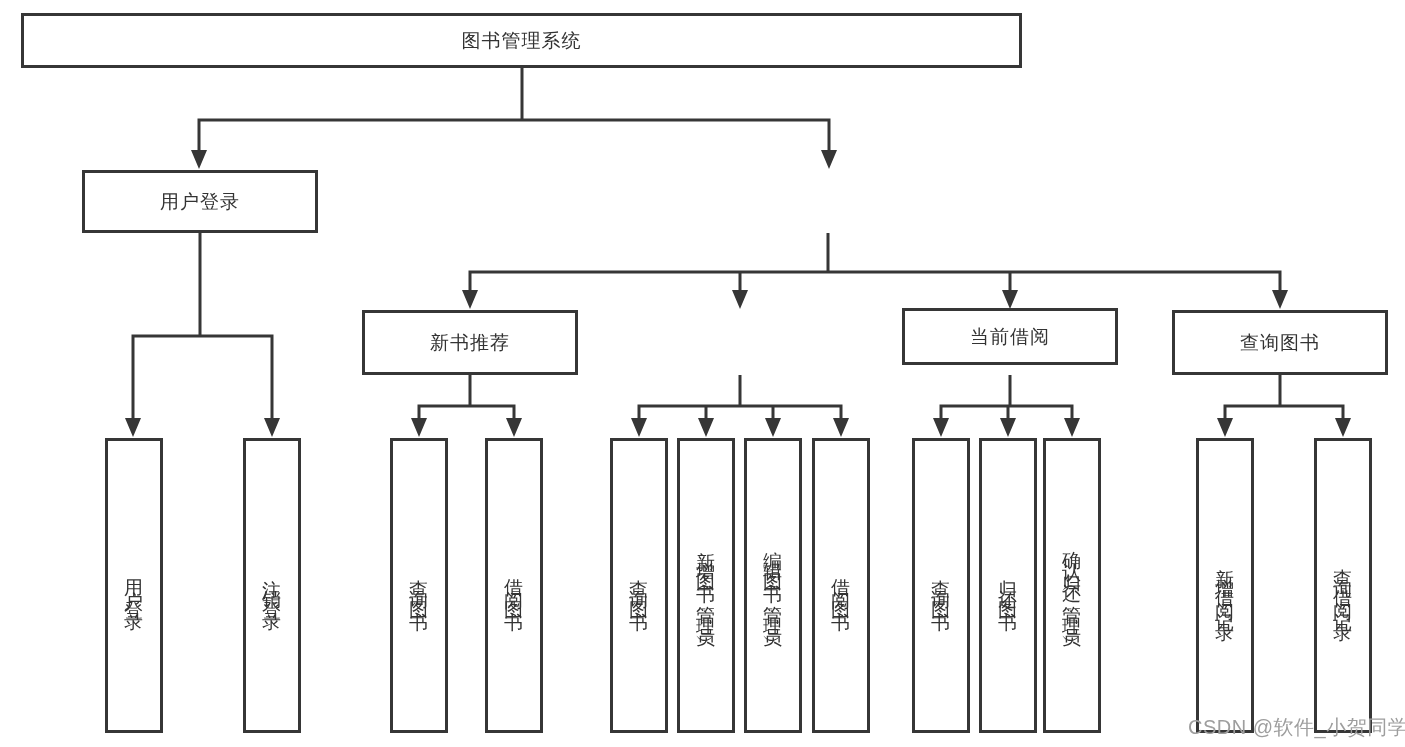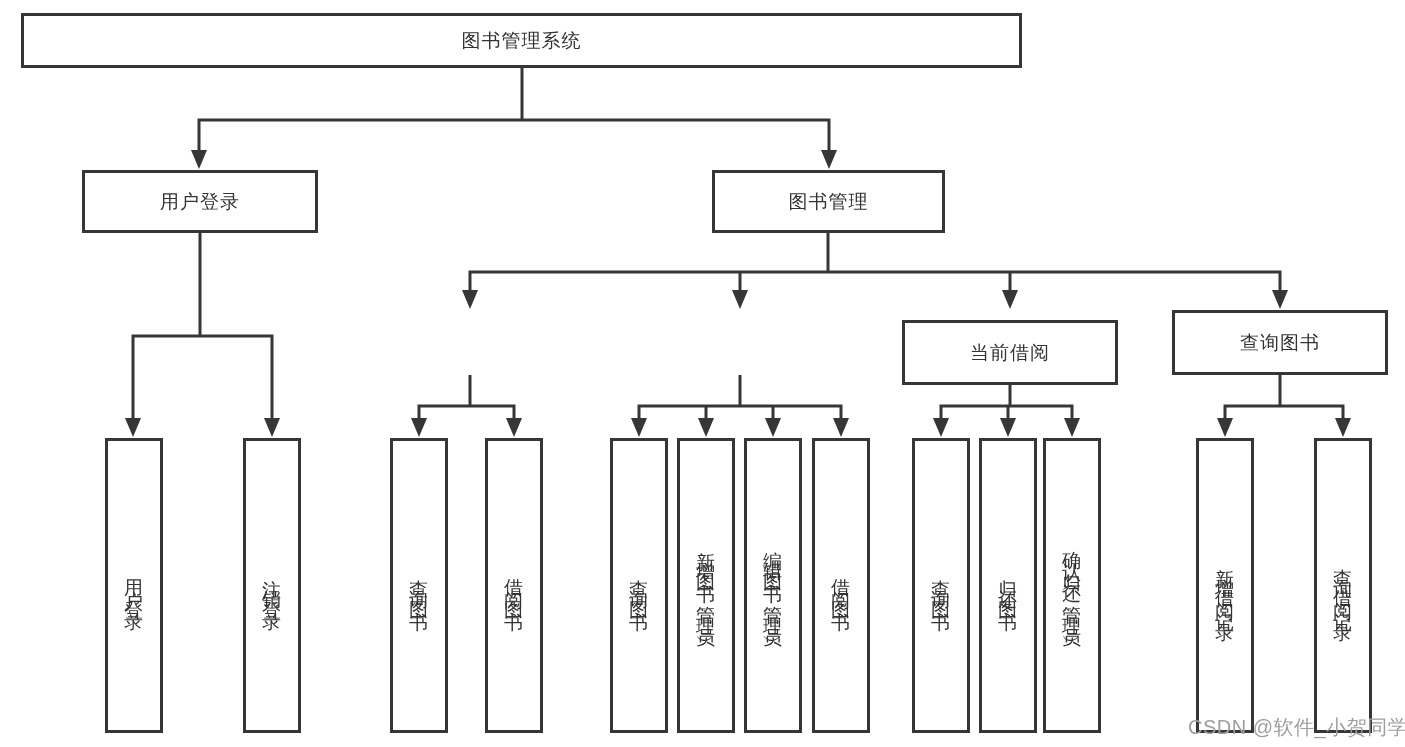--- a/index.html
+++ b/index.html
@@ -94,25 +94,25 @@
     </g>
   </svg>
 
   <div class="box h" style="left:21px;top:13px;width:1001px;height:55px">
     <span class="lbl">图书管理系统</span>
   </div>
 
   <div class="box h" style="left:82px;top:170px;width:236px;height:63px">
     <span class="lbl">用户登录</span>
   </div>
-  <div class="box h" style="left:712px;top:170px;width:233px;height:63px">
-    <span class="lbl">图书管理</span>
+
+  <div class="box h" style="left:362px;top:310px;width:216px;height:65px">
+    <span class="lbl">新书推荐</span>
   </div>
-
-  <div class="box h" style="left:902px;top:320px;width:216px;height:65px">
+  <div class="box h" style="left:902px;top:308px;width:216px;height:57px">
     <span class="lbl">当前借阅</span>
   </div>
   <div class="box h" style="left:1172px;top:310px;width:216px;height:65px">
     <span class="lbl">查询图书</span>
   </div>
 
   <div class="box v" style="left:105px;top:438px;width:58px;height:295px">
     <span class="lbl">用户登录</span>
   </div>
   <div class="box v" style="left:243px;top:438px;width:58px;height:295px">

